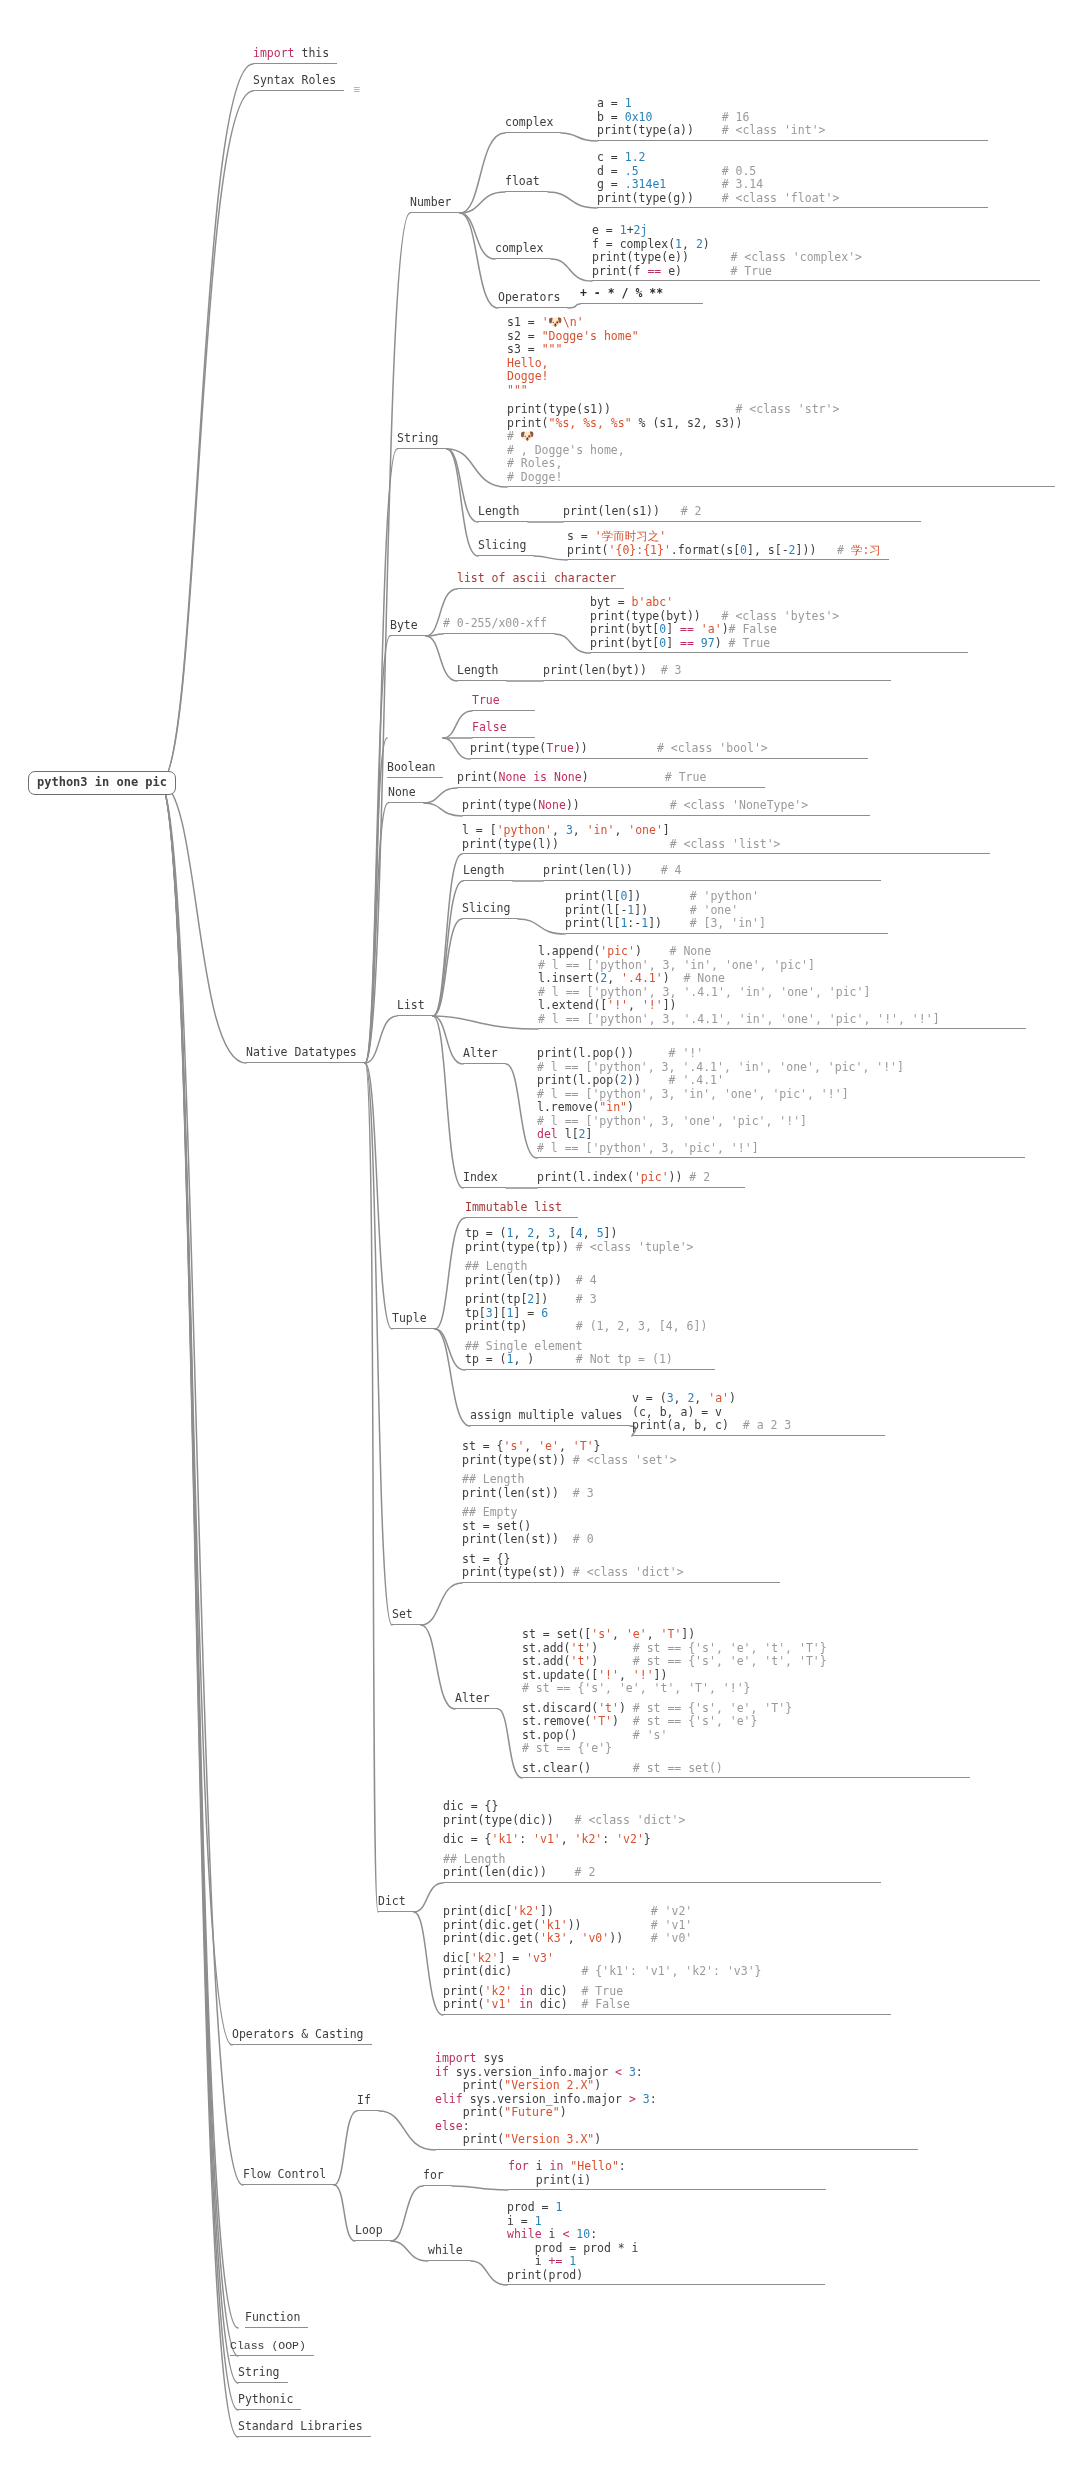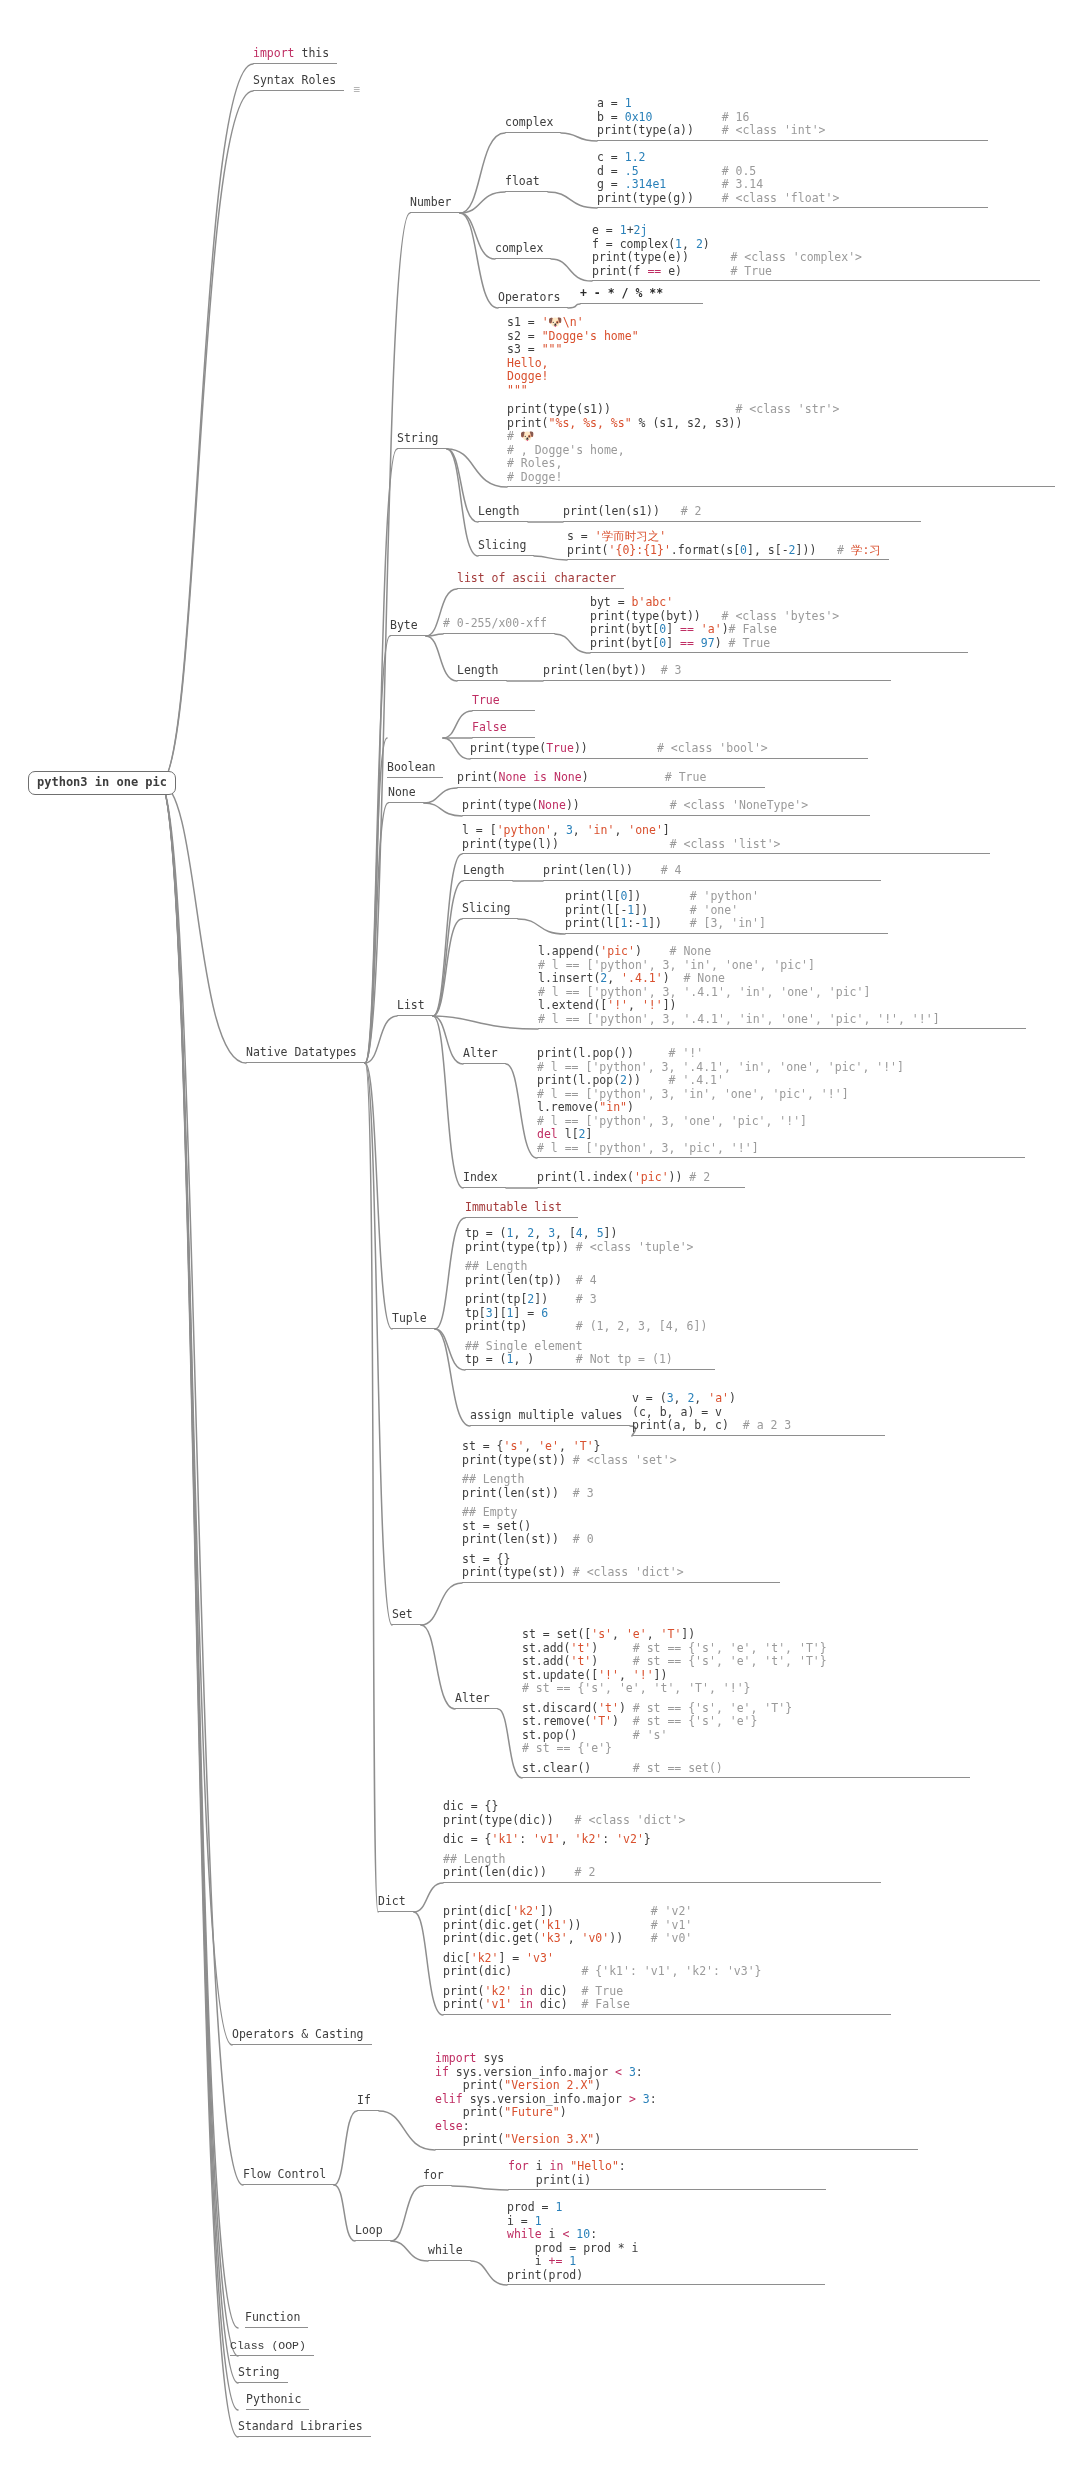--- a/index.html
+++ b/index.html
@@ -117,21 +117,21 @@
     </div>
     <div class="node" style="left: 238px; top: 2311px; margin-left: 7px;">
       <div class="ln"><span class="c-p">Function</span></div>
     </div>
     <div class="node" style="left: 230px; top: 2339px; font-family: Liberation Mono, monospace;">
       <div class="ln"><span class="c-p">Class (OOP)</span></div>
     </div>
     <div class="node" style="left: 238px; top: 2366px;">
       <div class="ln"><span class="c-p">String</span></div>
     </div>
-    <div class="node" style="left: 238px; top: 2393px; margin-left: 8px;">
+    <div class="node" style="left: 238px; top: 2393px;">
       <div class="ln"><span class="c-p">Pythonic</span></div>
     </div>
     <div class="node" style="left: 238px; top: 2420px;">
       <div class="ln"><span class="c-p">Standard Libraries</span></div>
     </div>
     <div class="node" style="left: 410px; top: 196px;">
       <div class="ln"><span class="c-p">Number</span></div>
     </div>
     <div class="node" style="left: 505px; top: 116px;">
       <div class="ln"><span class="c-p">complex</span></div>

